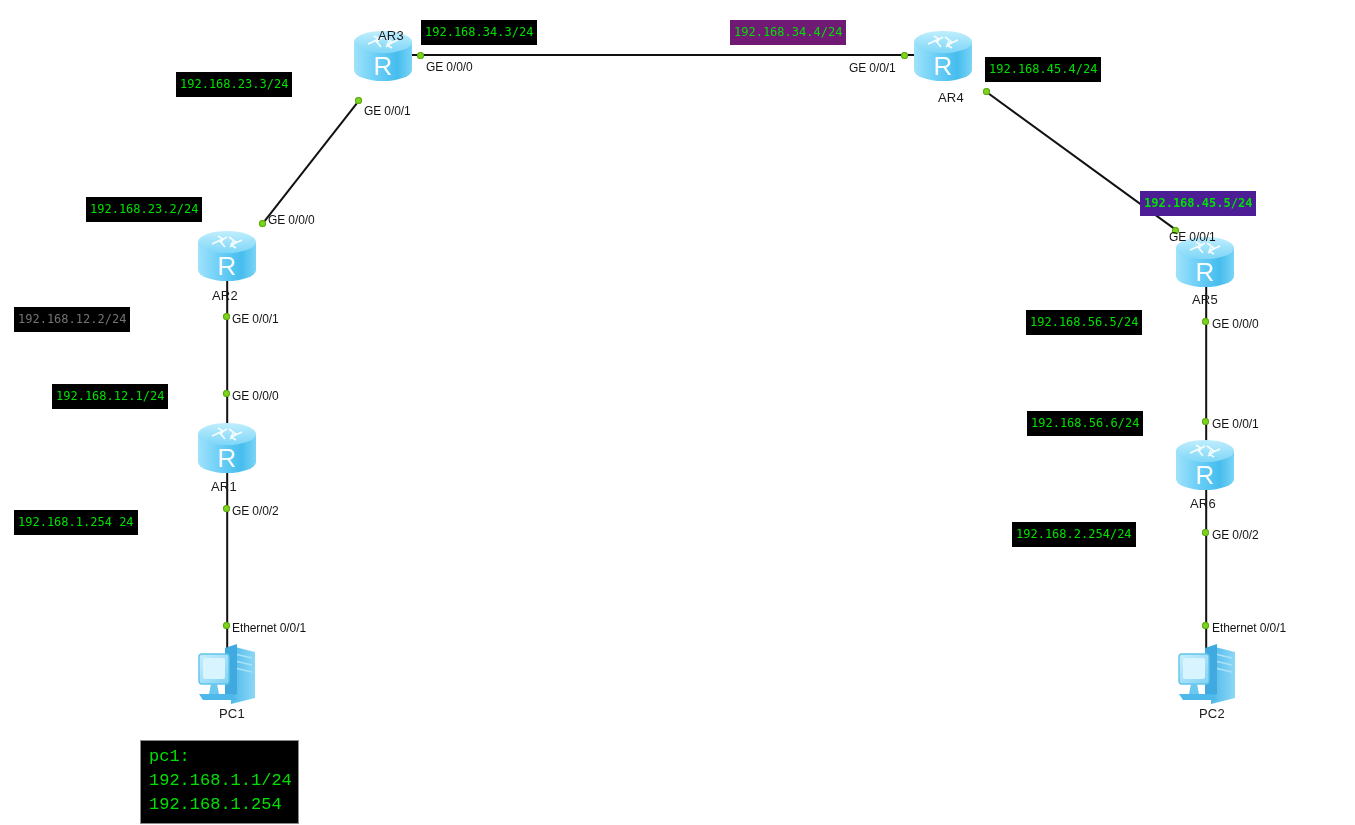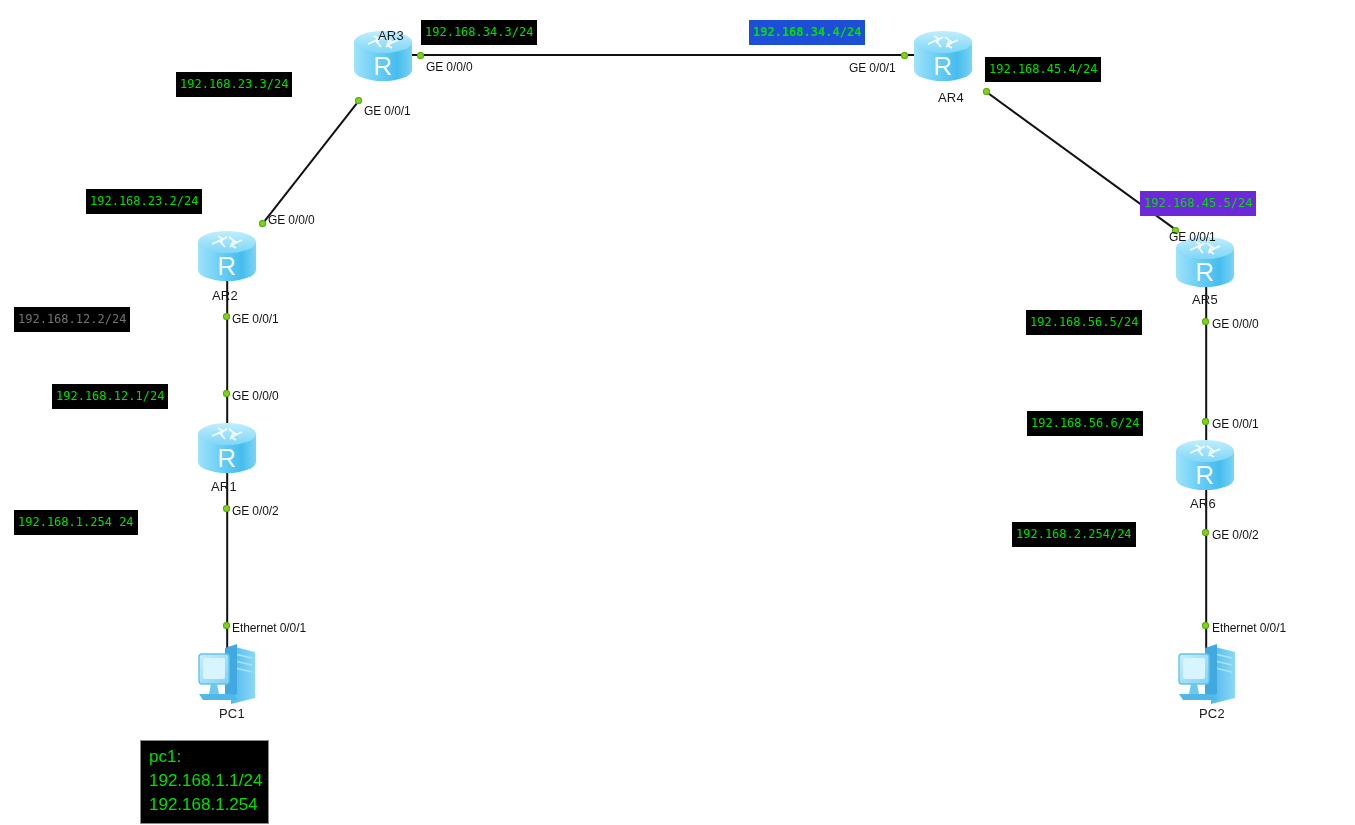--- a/index.html
+++ b/index.html
@@ -70,21 +70,21 @@
     font-size: 12px;
     line-height: 22px;
     white-space: nowrap;
     padding: 1px 4px 2px 4px;
     letter-spacing: 0px;
   }
   .note-box {
     position: absolute;
     background: #000000;
     color: #00e000;
-    font-family: Liberation Sans, sans-serif;
+    font-family: Liberation Mono, monospace;
     font-size: 17px;
     line-height: 24px;
     white-space: pre;
     padding: 4px 6px 6px 8px;
     border: 1px solid #8a8a8a;
   }
 </style>
 </head>
 <body>
 
@@ -326,25 +326,25 @@
     <div class="port-label" style="left: 1169px; top: 230px;">GE 0/0/1</div>
     <div class="port-dot" style="left: 1202px; top: 318px; background: rgb(126, 211, 33);"></div>
     <div class="port-label" style="left: 1212px; top: 317px;">GE 0/0/0</div>
     <div class="port-dot" style="left: 1202px; top: 418px; background: rgb(126, 211, 33);"></div>
     <div class="port-label" style="left: 1212px; top: 417px;">GE 0/0/1</div>
     <div class="port-dot" style="left: 1202px; top: 529px; background: rgb(126, 211, 33);"></div>
     <div class="port-label" style="left: 1212px; top: 528px;">GE 0/0/2</div>
     <div class="port-dot" style="left: 1202px; top: 622px; background: rgb(126, 211, 33);"></div>
     <div class="port-label" style="left: 1212px; top: 621px;">Ethernet 0/0/1</div>
     <div class="ip-tag" style="left: 421px; top: 20px; background: rgb(0, 0, 0); color: rgb(0, 224, 0);">192.168.34.3/24</div>
-    <div class="ip-tag" style="left: 749px; top: 20px; background: #1d4ed8; color: rgb(0, 224, 0); font-weight: bold;">192.168.34.4/24</div>
+    <div class="ip-tag" style="left: 730px; top: 20px; background: #701a75; color: rgb(0, 224, 0);">192.168.34.4/24</div>
     <div class="ip-tag" style="left: 176px; top: 72px; background: rgb(0, 0, 0); color: rgb(0, 224, 0);">192.168.23.3/24</div>
     <div class="ip-tag" style="left: 985px; top: 57px; background: rgb(0, 0, 0); color: rgb(0, 224, 0);">192.168.45.4/24</div>
-    <div class="ip-tag" style="left: 86px; top: 189px; background: rgb(0, 0, 0); color: rgb(0, 224, 0);">192.168.23.2/24</div>
-    <div class="ip-tag" style="left: 1140px; top: 191px; background: #6d28d9; color: rgb(0, 224, 0);">192.168.45.5/24</div>
+    <div class="ip-tag" style="left: 86px; top: 197px; background: rgb(0, 0, 0); color: rgb(0, 224, 0);">192.168.23.2/24</div>
+    <div class="ip-tag" style="left: 1140px; top: 191px; background: #4c1d95; color: rgb(0, 224, 0); font-weight: bold;">192.168.45.5/24</div>
     <div class="ip-tag" style="left: 14px; top: 307px; background: rgb(0, 0, 0); color: #737373;">192.168.12.2/24</div>
     <div class="ip-tag" style="left: 1026px; top: 310px; background: rgb(0, 0, 0); color: rgb(0, 224, 0);">192.168.56.5/24</div>
     <div class="ip-tag" style="left: 52px; top: 384px; background: rgb(0, 0, 0); color: rgb(0, 224, 0);">192.168.12.1/24</div>
     <div class="ip-tag" style="left: 1027px; top: 411px; background: rgb(0, 0, 0); color: rgb(0, 224, 0); text-align: center;">192.168.56.6/24</div>
     <div class="ip-tag" style="left: 14px; top: 510px; background: rgb(0, 0, 0); color: rgb(0, 224, 0);">192.168.1.254  24</div>
     <div class="ip-tag" style="left: 1012px; top: 522px; background: rgb(0, 0, 0); color: rgb(0, 224, 0);">192.168.2.254/24</div>
     <div class="note-box" style="left: 140px; top: 740px; background: rgb(0, 0, 0); color: rgb(0, 224, 0);">pc1:
 192.168.1.1/24
 192.168.1.254</div>
   </div>

